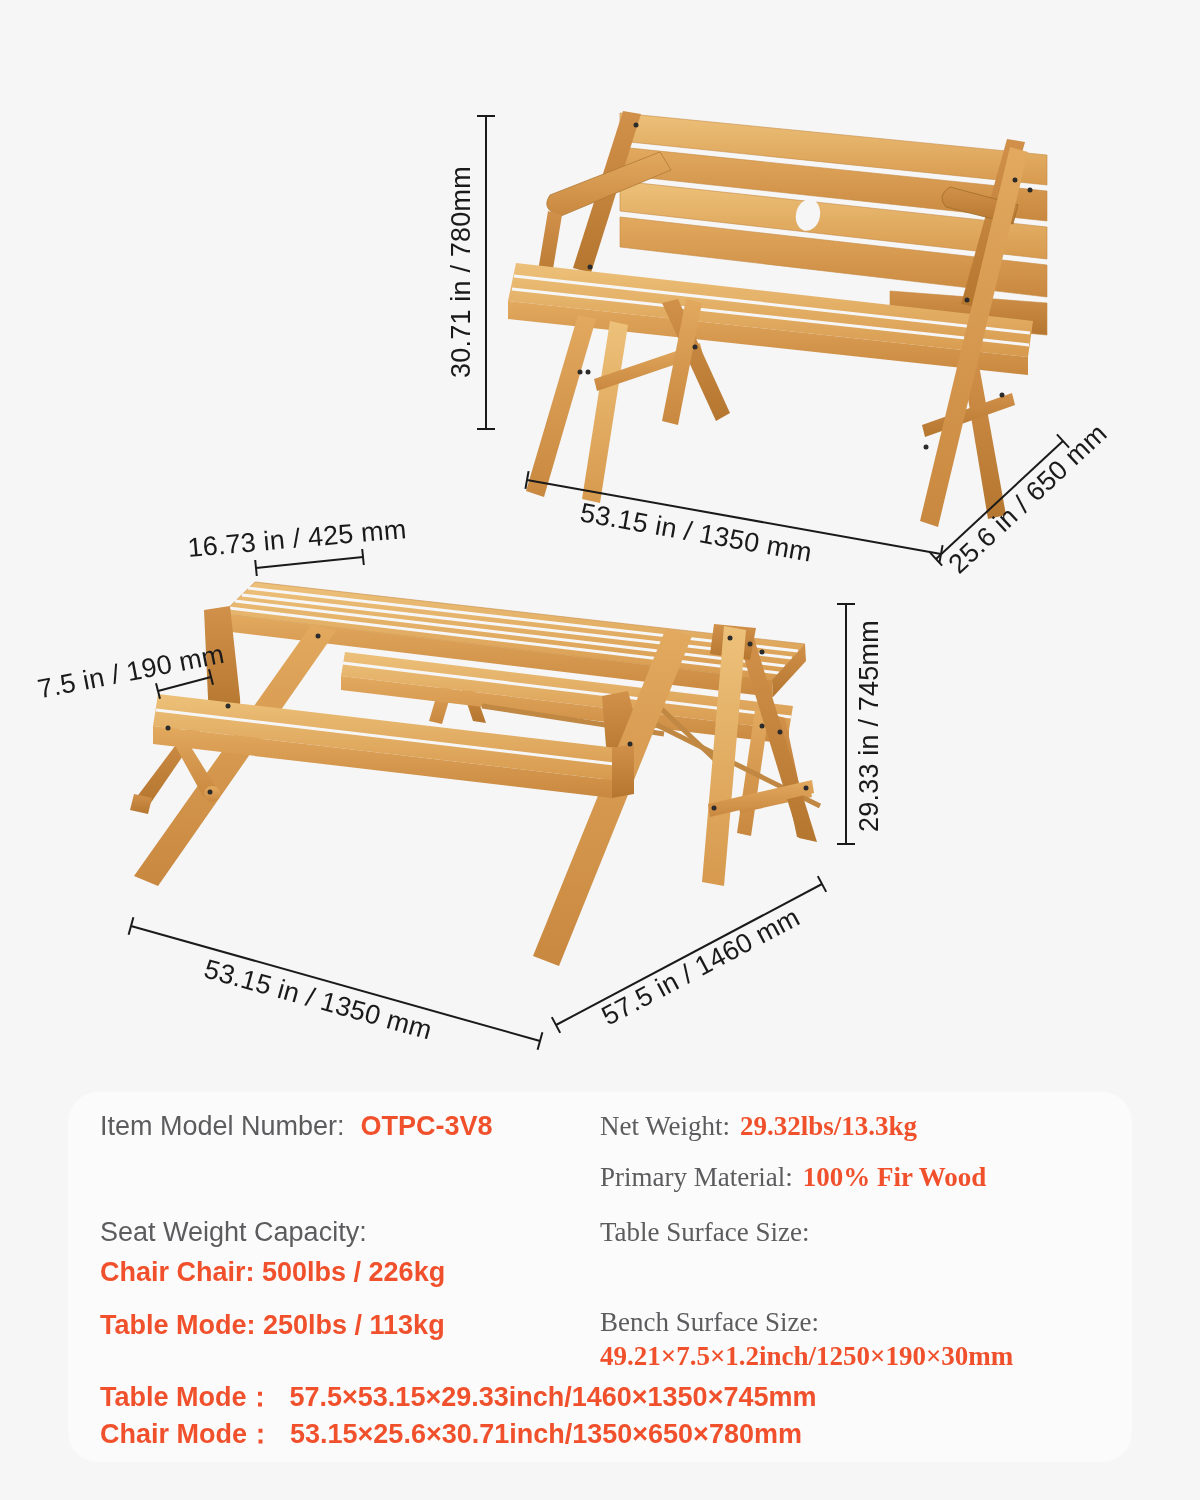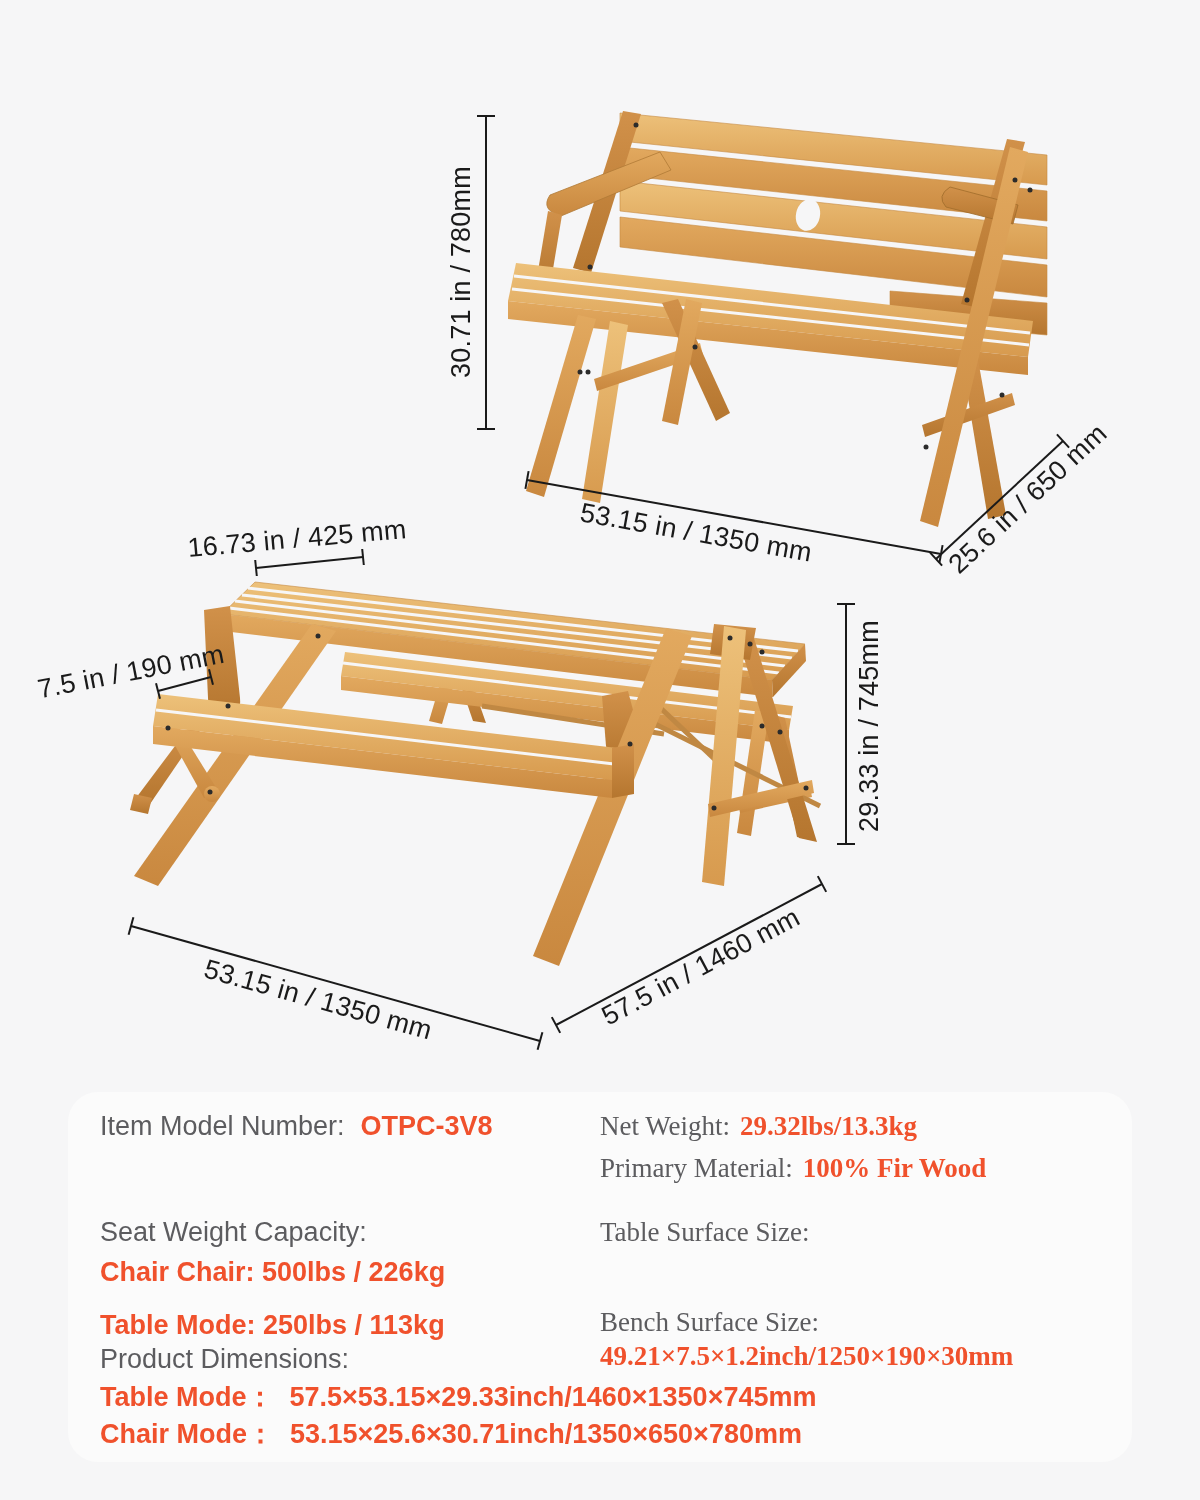--- a/index.html
+++ b/index.html
@@ -228,34 +228,31 @@
     </div>
     <div class="spec cL" style="top:124px">
       <span class="lbl">Seat Weight Capacity:</span>
     </div>
     <div class="spec cL" style="top:164px">
       <span class="val">Chair Chair: 500lbs / 226kg</span>
     </div>
     <div class="spec cL" style="top:217px">
       <span class="val">Table Mode: 250lbs / 113kg</span>
     </div>
-    <div class="spec cL" style="top:251px">
-      <span class="lbl">Product Dimensions:</span>
-    </div>
     <div class="spec cL" style="top:289px">
       <span class="val">Table Mode：</span><span class="val gap-lg">57.5×53.15×29.33inch/1460×1350×745mm</span>
     </div>
     <div class="spec cL" style="top:326px">
       <span class="val">Chair Mode：</span><span class="val gap-lg">53.15×25.6×30.71inch/1350×650×780mm</span>
     </div>
 
     <div class="spec cR" style="top:18px">
       <span class="lbl">Net Weight:</span><span class="val gap">29.32lbs/13.3kg</span>
     </div>
-    <div class="spec cR" style="top:60px">
+    <div class="spec cR" style="top:69px">
       <span class="lbl">Primary Material:</span><span class="val gap">100% Fir Wood</span>
     </div>
     <div class="spec cR" style="top:124px">
       <span class="lbl">Table Surface Size:</span>
     </div>
     <div class="spec cR" style="top:214px">
       <span class="lbl">Bench Surface Size:</span>
     </div>
     <div class="spec cR" style="top:248px">
       <span class="val">49.21×7.5×1.2inch/1250×190×30mm</span>

